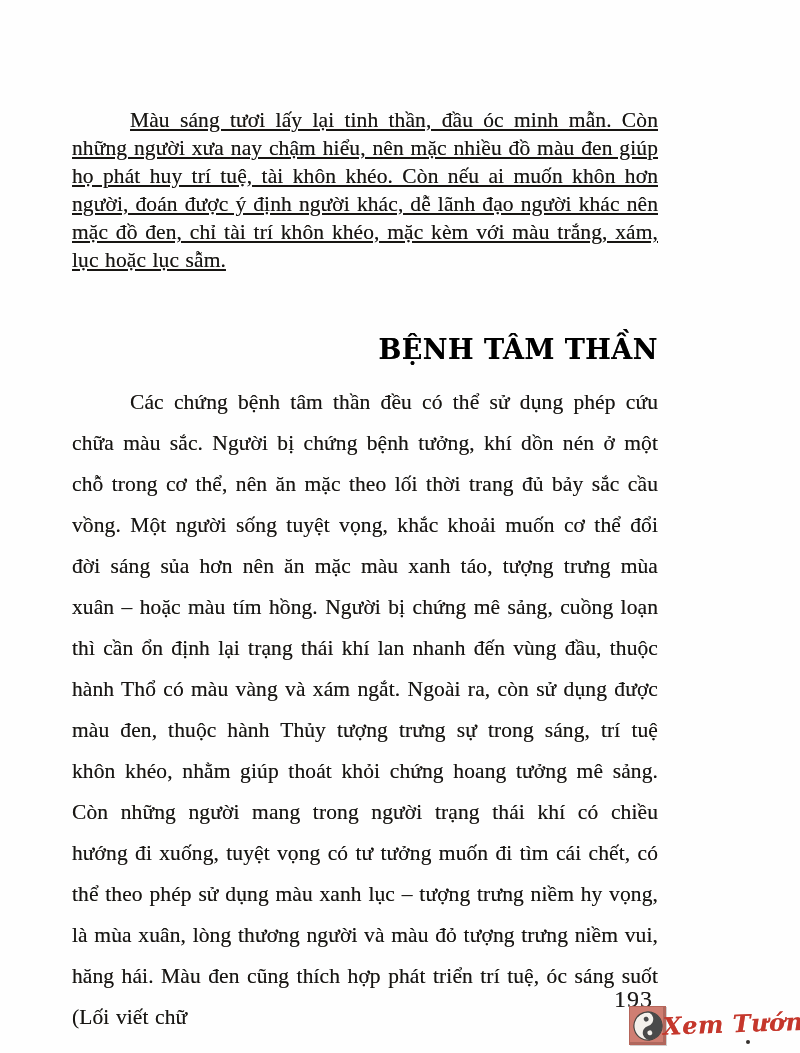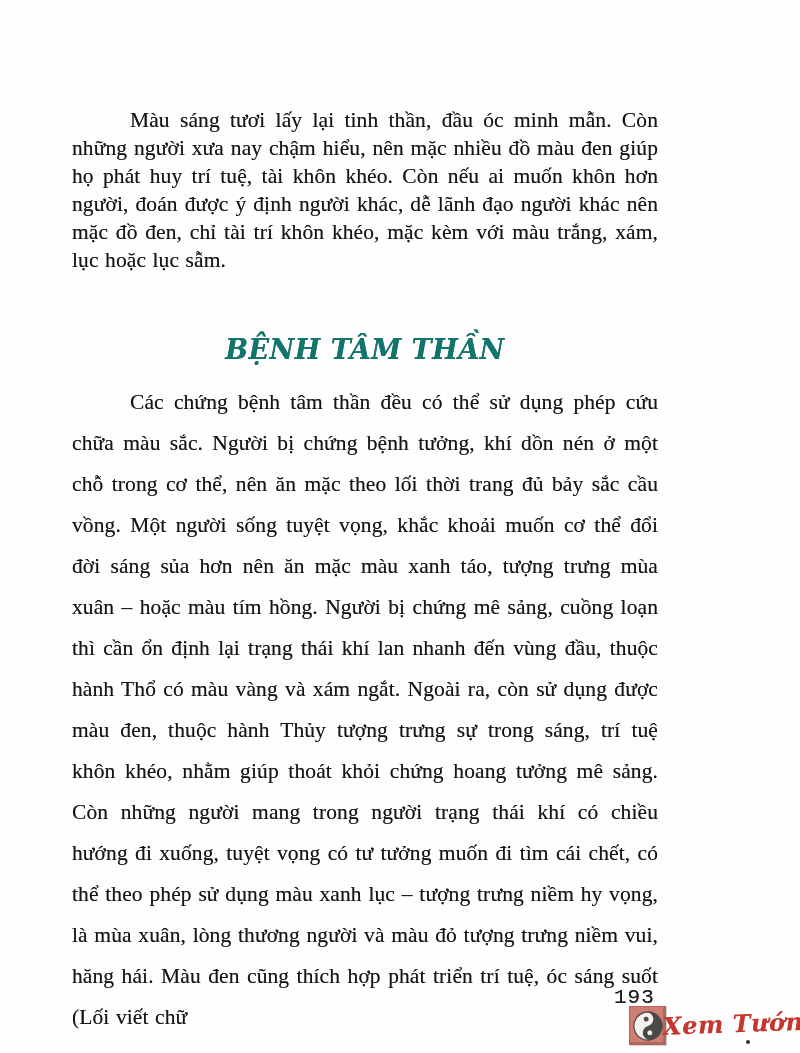--- a/index.html
+++ b/index.html
@@ -28,44 +28,42 @@
   }
   .para {
     margin: 0;
     font-size: 21.5px;
     line-height: 28px;
     text-align: justify;
     word-spacing: 1px;
     letter-spacing: 0.1px;
     text-shadow: 0 0 0.5px rgba(20,18,15,0.55);
   }
-  .para.p2 { margin-top: 18px; }
+  .para.p2 { margin-top: 18px; text-decoration: underline; }
   .para.p3 { margin-top: 15px; line-height: 41px; }
   .indent { text-indent: 58px; }
   .heading {
     margin: 59px 0 0 0;
     font-family: "DejaVu Serif", "Liberation Serif", serif;
-    font-style: italic;
     font-weight: bold;
     font-size: 27px;
     line-height: 34px;
-    text-align: center;
+    text-align: right;
     letter-spacing: 0.5px;
-    color: #0f766e;
+    color: #000000;
     text-shadow: 0 0 0.6px rgba(0,0,0,0.6);
   }
   .page-number {
     position: absolute;
     left: 614px;
     top: 986px;
-    font-size: 21px;
+    font-size: 24px;
     color: #1c1a18;
     letter-spacing: 1px;
     text-shadow: 0 0 0.5px rgba(0,0,0,0.5);
-    font-family: Liberation Mono, monospace;
   }
   .wm-logo {
     position: absolute;
     left: 629px;
     top: 1006px;
     width: 37px;
     height: 39px;
     background: #cf7e72;
     border: 1px solid #b5655a;
     box-shadow: inset -2px -2px 0 rgba(80,40,35,0.25), 1px 1px 0 rgba(120,120,120,0.35);

